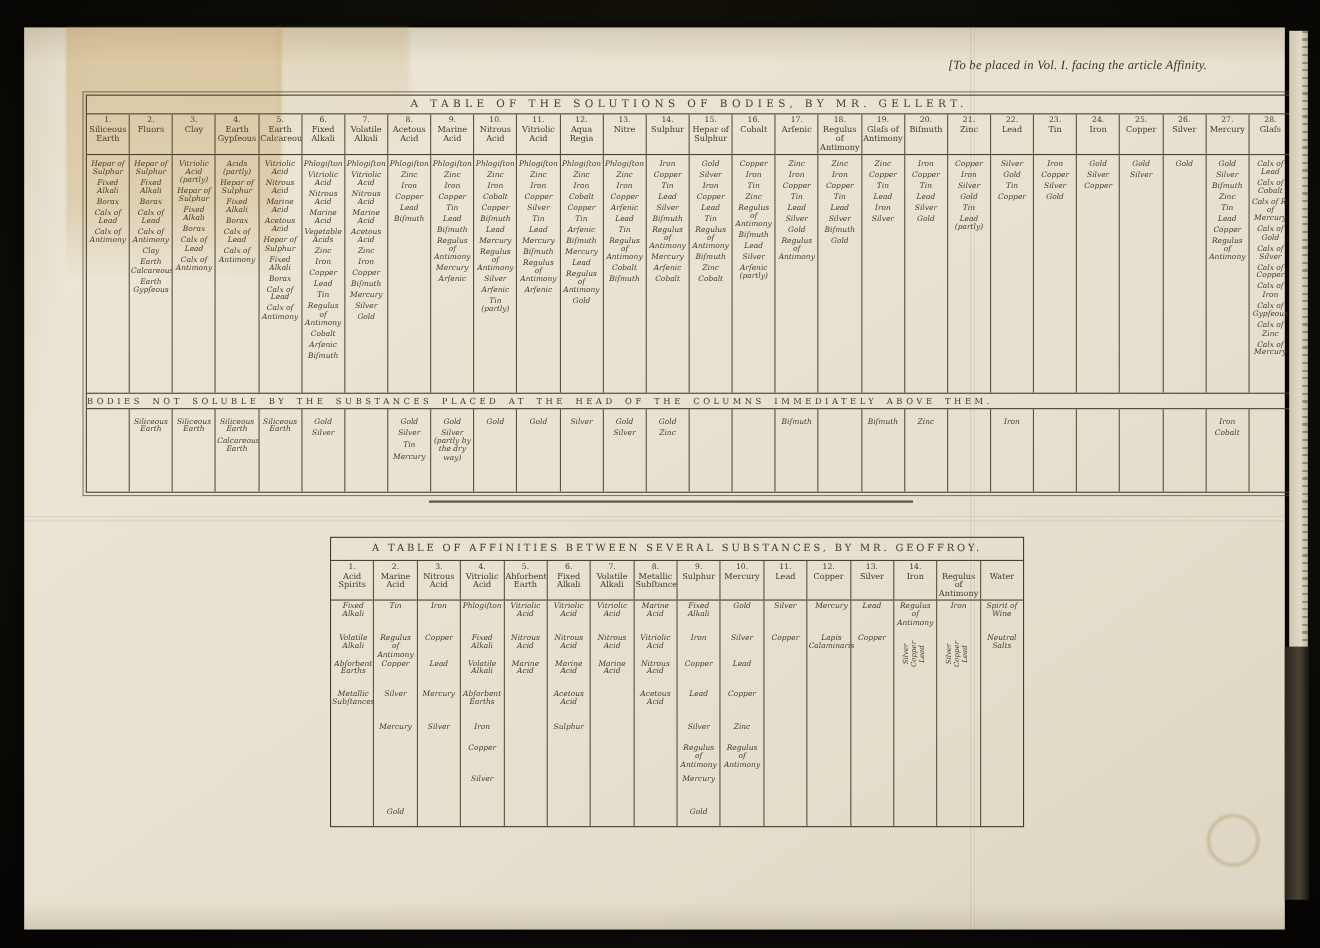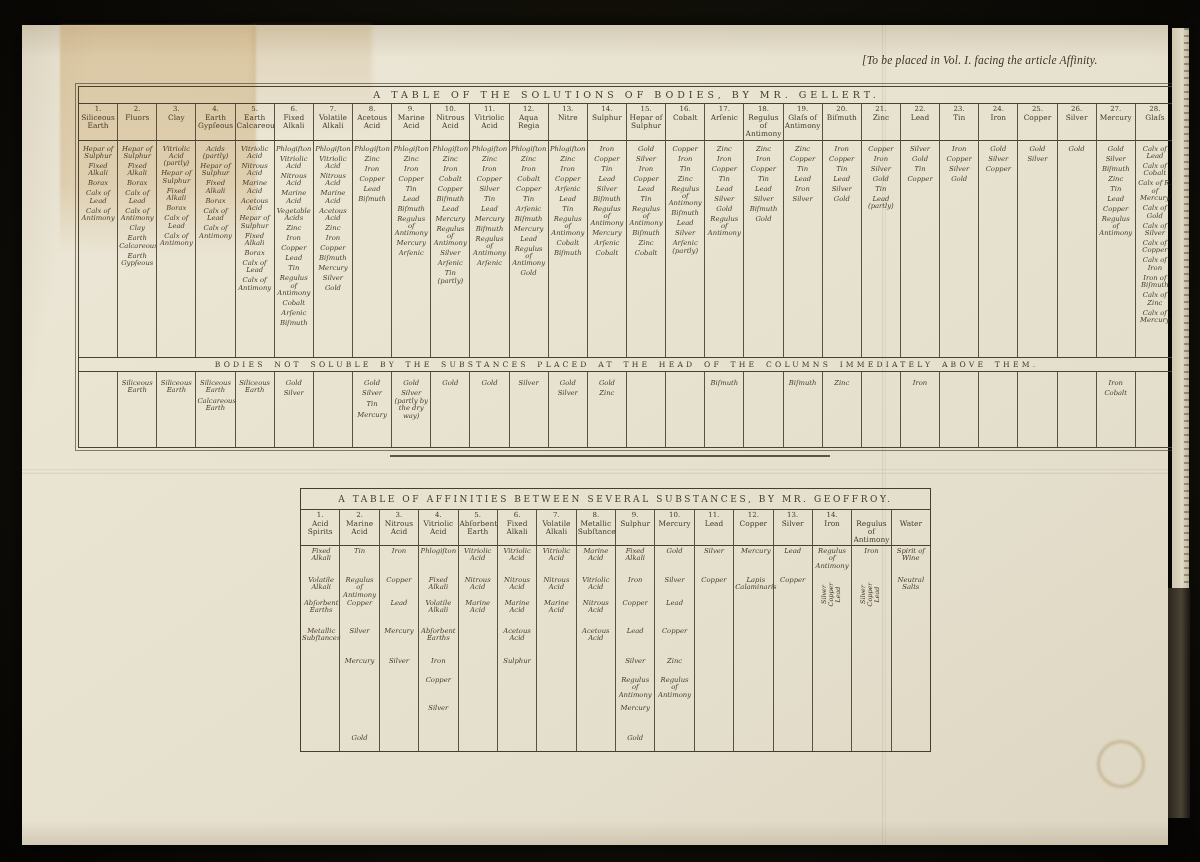--- a/index.html
+++ b/index.html
@@ -44,21 +44,21 @@
   .t1-row{display:flex;align-items:stretch;}
   .t1-hcell,.t1-bcell,.t1-icell{flex:1 1 0;min-width:0;border-right:1px solid #5a5140;
     text-align:center;overflow:hidden;}
   .t1-hcell:last-child,.t1-bcell:last-child,.t1-icell:last-child{border-right:none;}
   .t1-hcell{height:35px;border-bottom:1px solid #4a4131;padding-top:1px;}
   .t1-num{font-size:7px;line-height:9px;}
   .t1-hname{font-size:7.4px;line-height:8px;padding:0 1px;}
   .t1-bcell{height:214px;padding-top:2px;}
   .t1-entry{font-style:italic;font-size:6.8px;line-height:7.4px;margin:2.6px 1px;}
   .t1-banner{height:13px;line-height:13px;border-top:1px solid #4a4131;border-bottom:1px solid #4a4131;
-    text-align:center;font-size:7.6px;letter-spacing:3.2px;word-spacing:3px;white-space:nowrap;overflow:hidden;}
+    text-align:left;font-size:7.6px;letter-spacing:3.2px;word-spacing:3px;white-space:nowrap;overflow:hidden;}
   .t1-icell{height:71px;padding-top:4px;}
   .t1-ientry{font-style:italic;font-size:6.8px;line-height:7.4px;margin:3.5px 1px;}
   
   .t2{position:absolute;left:278px;top:463px;width:629px;border:1.4px solid #463d2d;color:#443a29;}
   .t2-title{height:20px;line-height:20px;text-align:center;font-size:9px;letter-spacing:2.6px;
     border-bottom:1px solid #4a4131;white-space:nowrap;overflow:hidden;}
   .t2-hrow{display:flex;}
   .t2-hcell{flex:1 1 0;min-width:0;height:34px;border-right:1px solid #5a5140;border-bottom:1px solid #4a4131;
     text-align:center;padding-top:1px;overflow:hidden;}
   .t2-hcell:last-child{border-right:none;}
@@ -464,21 +464,21 @@
             <div class="t1-entry">Regulus of Antimony</div>
           </div>
           <div class="t1-bcell">
             <div class="t1-entry">Calx of Lead</div>
             <div class="t1-entry">Calx of Cobalt</div>
             <div class="t1-entry">Calx of R. of Mercury</div>
             <div class="t1-entry">Calx of Gold</div>
             <div class="t1-entry">Calx of Silver</div>
             <div class="t1-entry">Calx of Copper</div>
             <div class="t1-entry">Calx of Iron</div>
-            <div class="t1-entry">Iron of Biſmuth</div>
+            <div class="t1-entry">Calx of Gypſeous</div>
             <div class="t1-entry">Calx of Zinc</div>
             <div class="t1-entry">Calx of Mercury</div>
           </div>
         </div>
       <div class="t1-banner">BODIES NOT SOLUBLE BY THE SUBSTANCES PLACED AT THE HEAD OF THE COLUMNS IMMEDIATELY ABOVE THEM.</div>
       <div class="t1-row" id="t1-insol">
           <div class="t1-icell"></div>
           <div class="t1-icell">
             <div class="t1-ientry">Siliceous Earth</div>
           </div>

